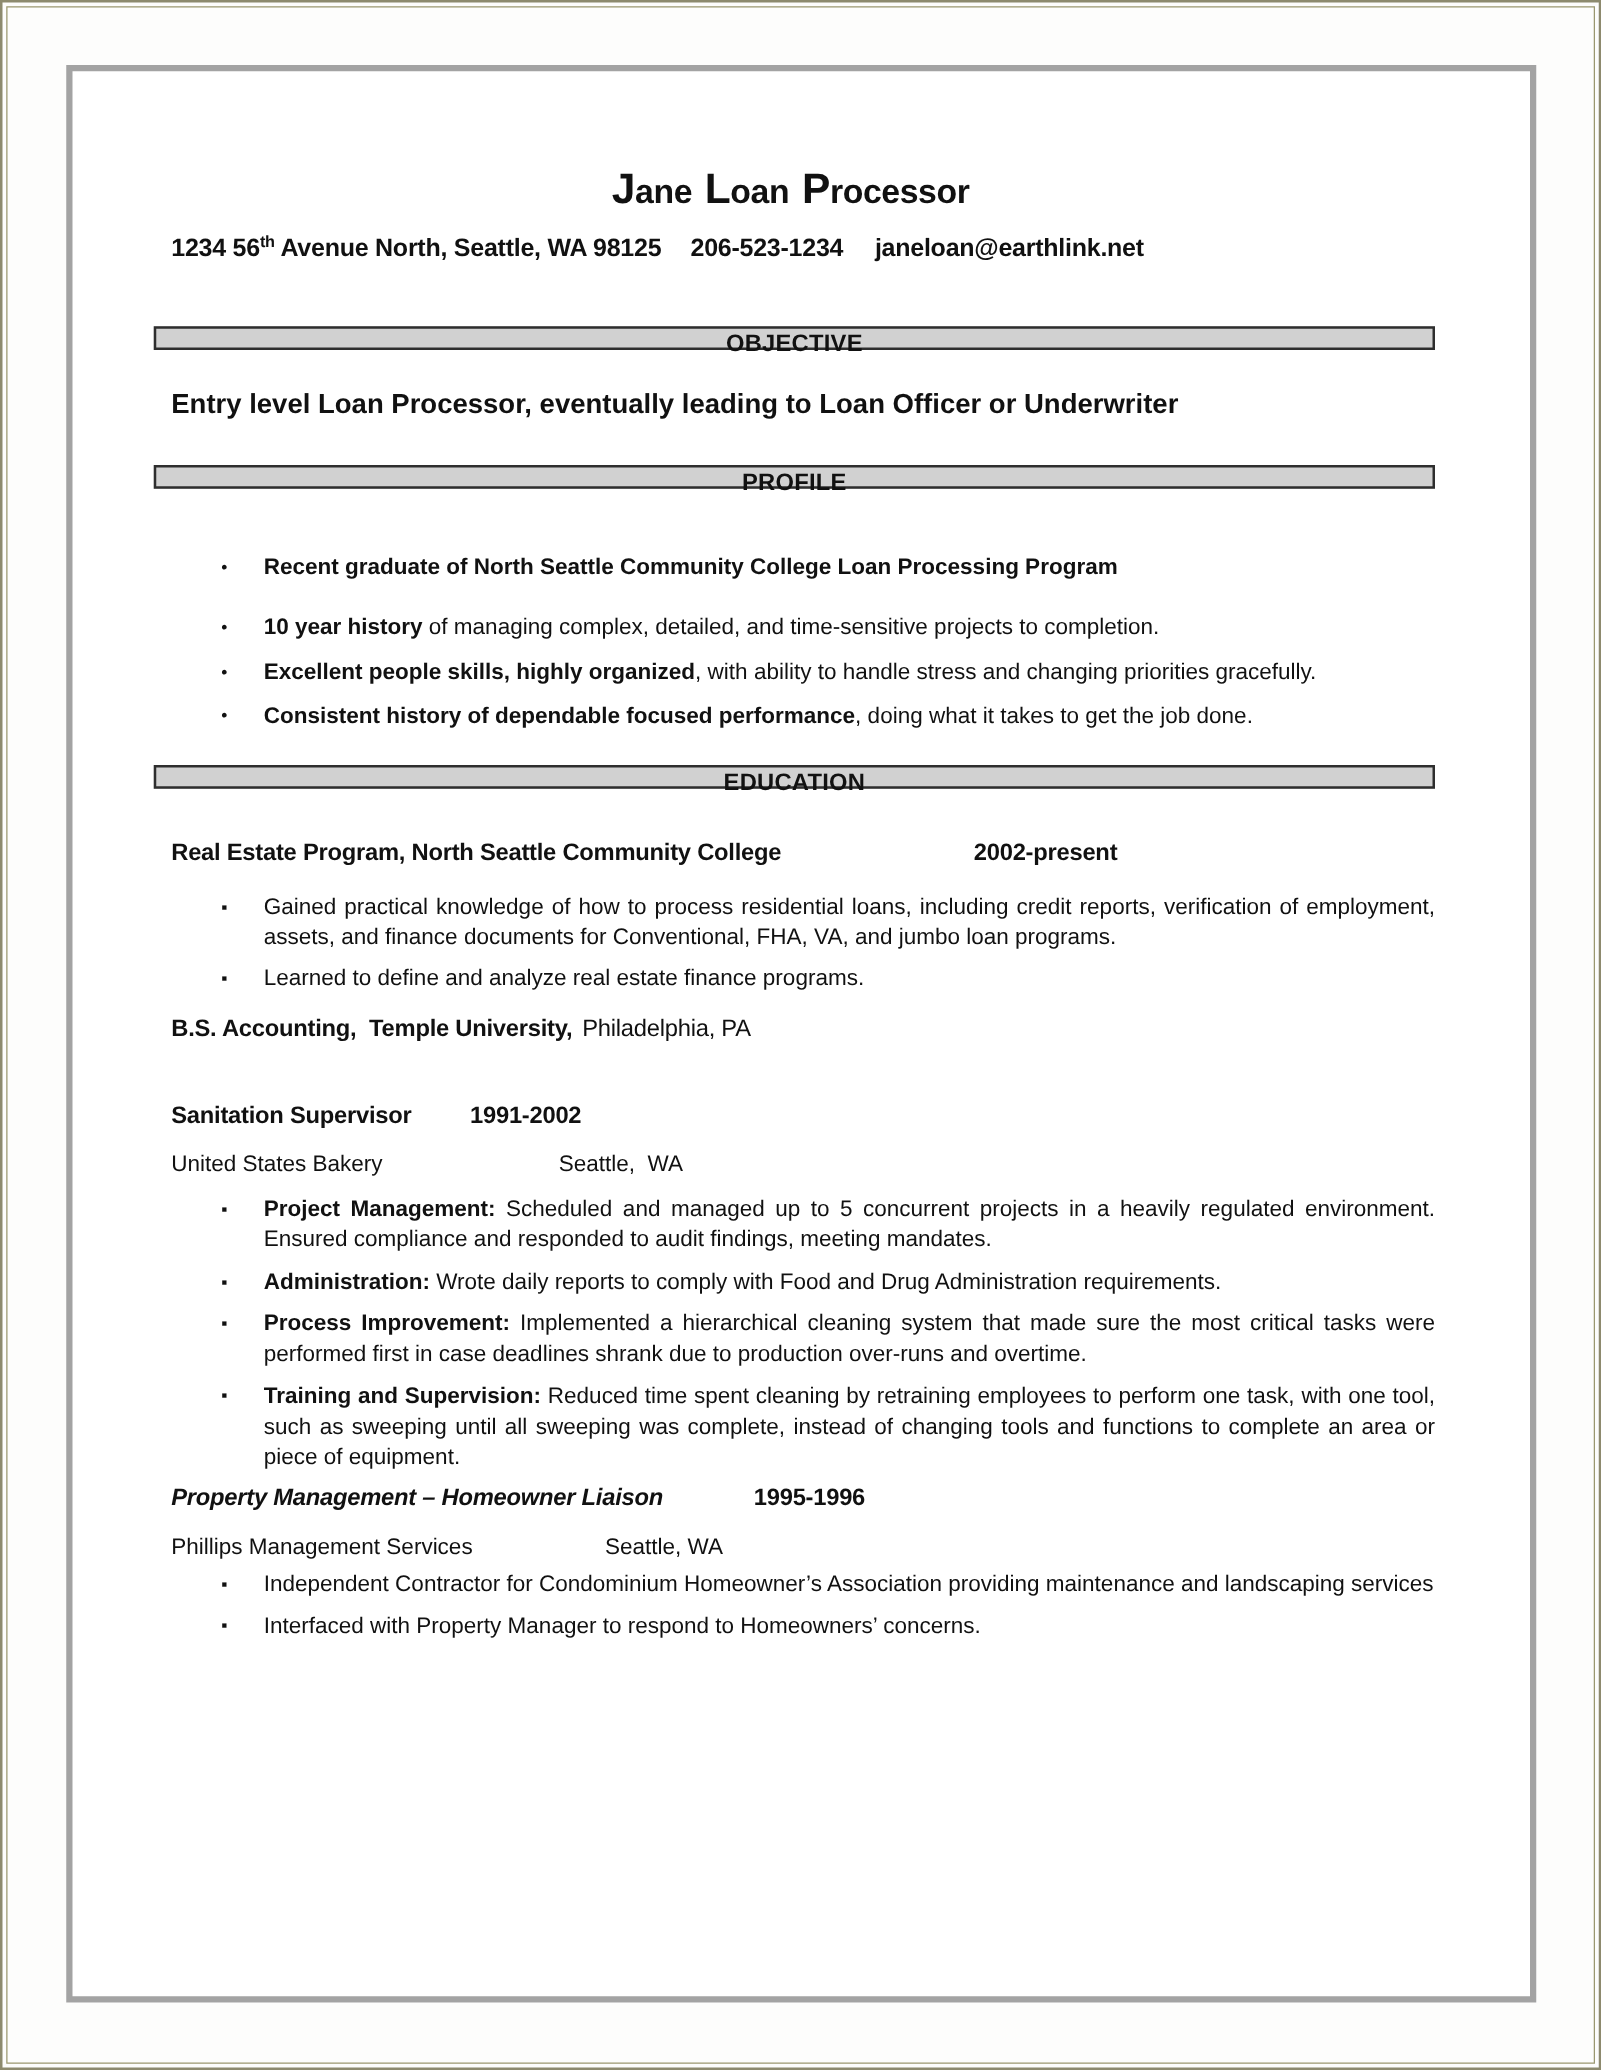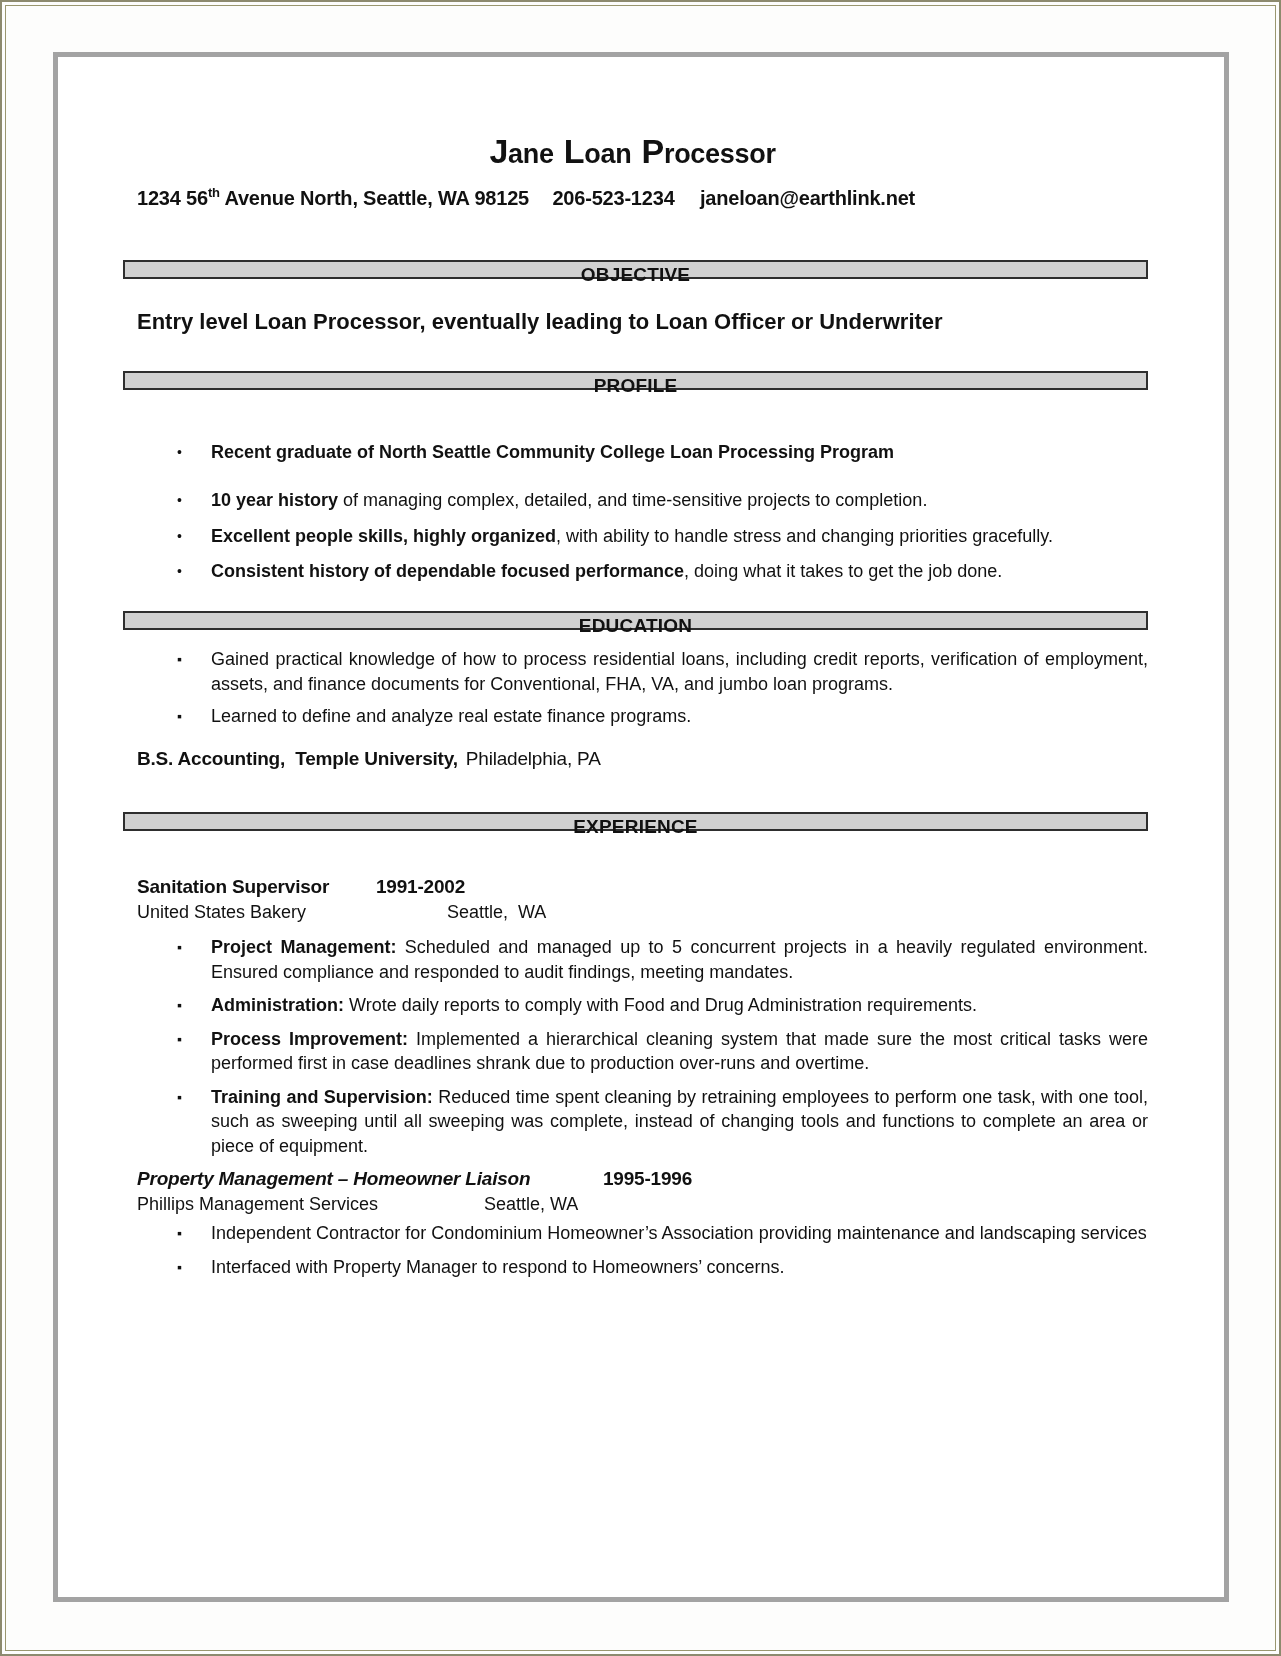--- a/index.html
+++ b/index.html
@@ -69,21 +69,21 @@
   .edu-list { margin-top:17px; }
   .edu-list li { margin-bottom:8px; }
   .edu-degree { margin-top:18px; }
   .edu-degree .loc { font-weight:normal; padding-left:8px; }
 
   .job-title { }
   .job1-title { margin-top:44px; }
   .job2-title { margin-top:8px; }
   .job-title .t1 { display:inline-block; min-width:239px; }
   .job-title .t2 { display:inline-block; min-width:466px;font-style:italic; }
-  .company { margin-top:0; font-size:18px; line-height:24.5px; }
+  .company { margin-top:14px; font-size:18px; line-height:24.5px; }
   .company .co1 { display:inline-block; min-width:310px; }
   .company .co2 { display:inline-block; min-width:347px; }
   .job-list { margin-top:11px; }
   .job-list li { margin-bottom:9px; }
   .job2-list { margin-top:5px; }
 
   .stray { margin-left:-13px; margin-top:1px; font-size:18px; line-height:24.5px; }
 </style>
 </head>
 <body>
@@ -129,37 +129,37 @@
       </li>
       <li>
         <span class="marker">•</span>
         <div class="btext justify"><span class="b">Consistent history of dependable focused performance</span><span>, doing what it takes to get the job done.</span></div>
       </li>
     </ul>
 
     <div class="section-bar bar-education">
       <span>EDUCATION</span>
     </div>
+    <div class="heading edu-program">
+      <span class="prog">Real Estate Program, North Seattle Community College</span><span>2002-present</span>
+    </div>
     <ul class="blist edu-list">
       <li>
         <span class="marker">▪</span>
         <div class="btext justify">Gained practical knowledge of how to process residential loans, including credit reports, verification of employment, assets, and finance documents for Conventional, FHA, VA, and jumbo loan programs.</div>
       </li>
       <li>
         <span class="marker">▪</span>
         <div class="btext">Learned to define and analyze real estate finance programs.</div>
       </li>
     </ul>
     <div class="heading edu-degree">
       <span>B.S. Accounting,&nbsp; Temple University,</span><span class="loc">Philadelphia, PA</span>
     </div>
 
-    <div class="section-bar bar-experience">
-      <span>EXPERIENCE</span>
-    </div>
 
     <div class="heading job-title job1-title">
       <span class="t1">Sanitation Supervisor</span><span>1991-2002</span>
     </div>
     <div class="para company">
       <span class="co1">United States Bakery</span><span>Seattle,&nbsp; WA</span>
     </div>
     <ul class="blist job-list">
       <li>
         <span class="marker">▪</span>

